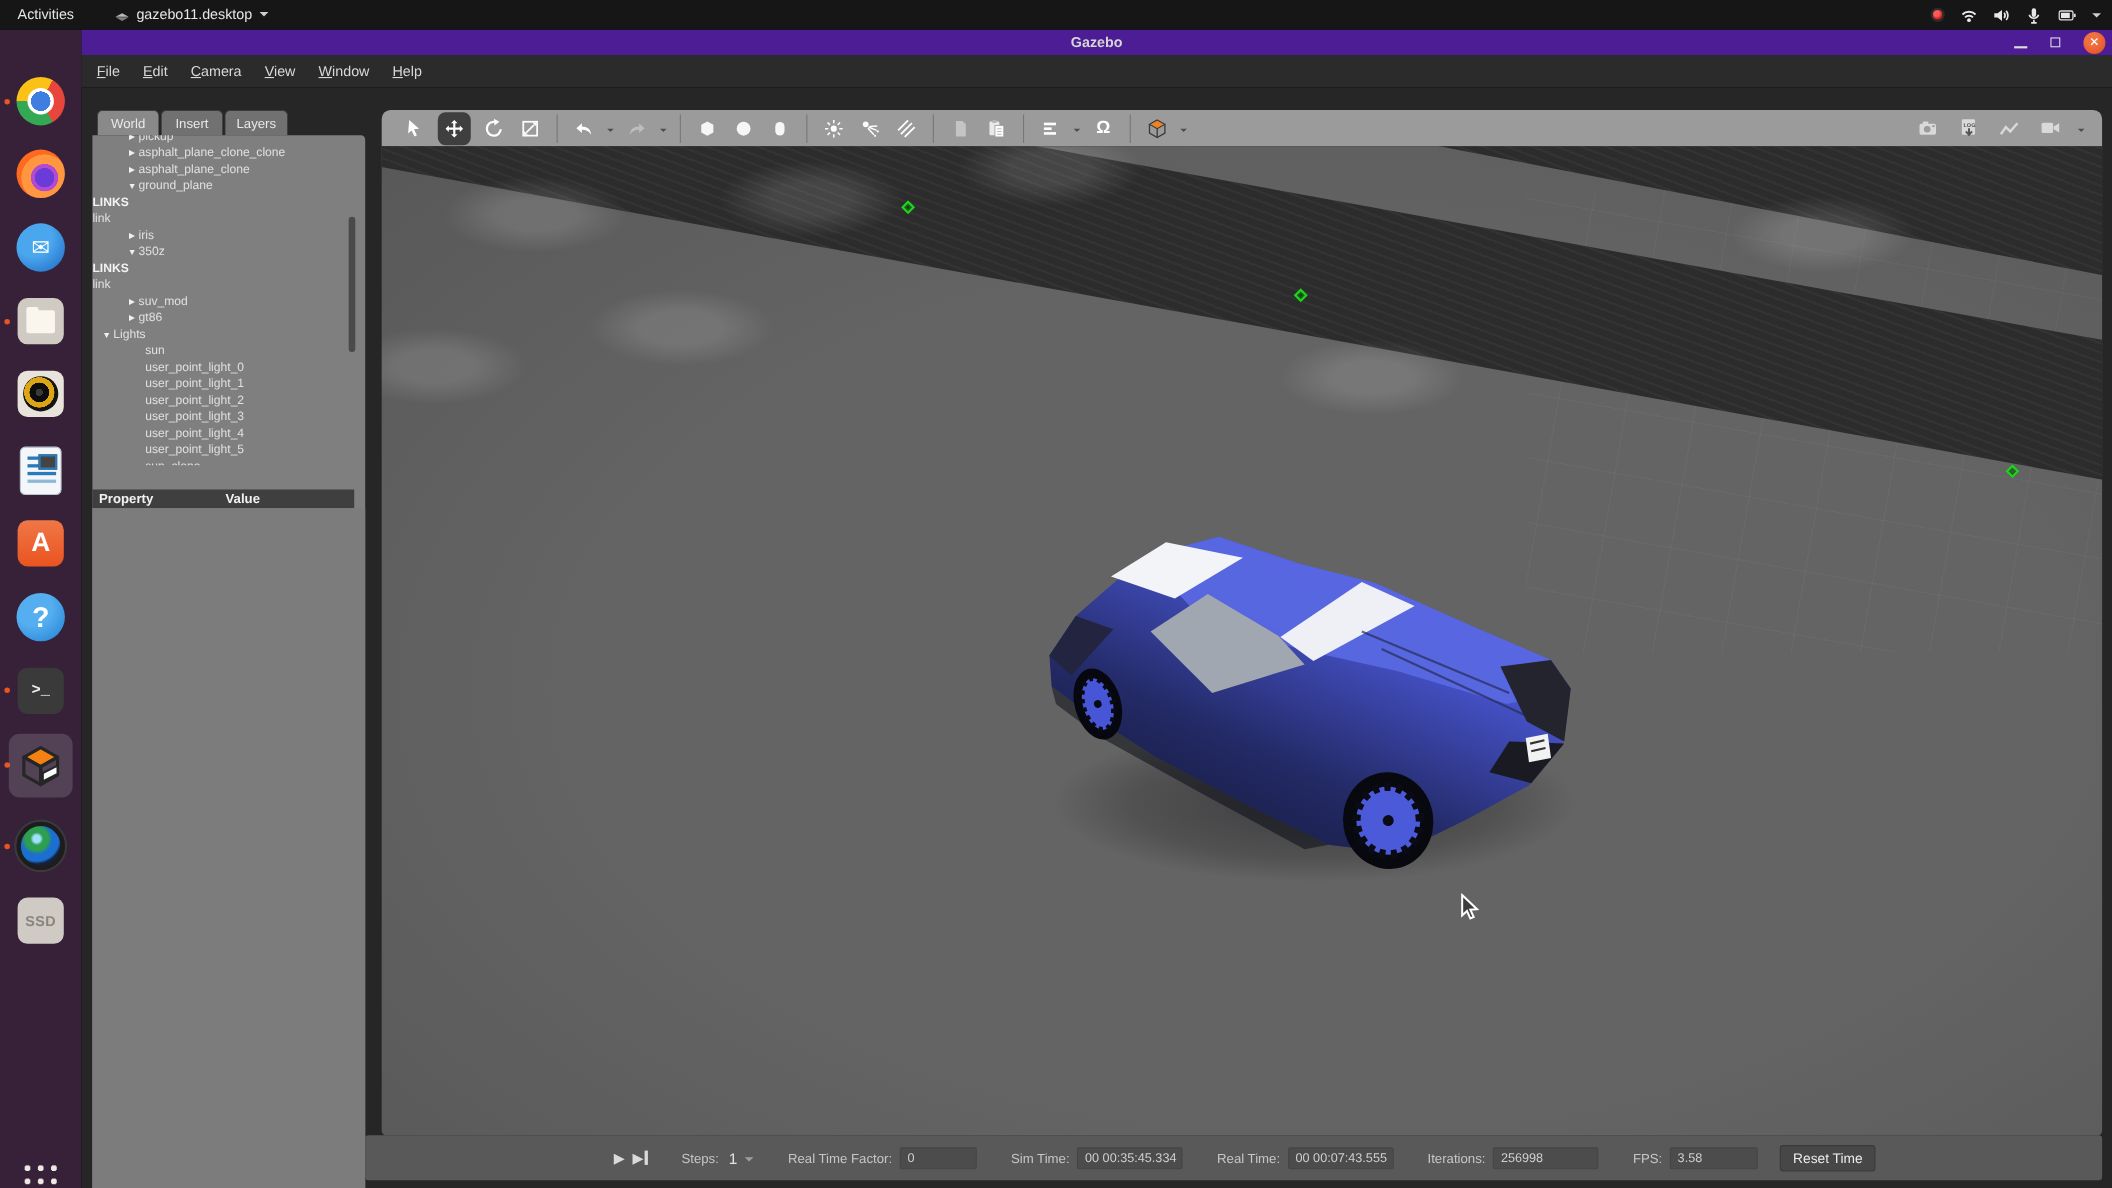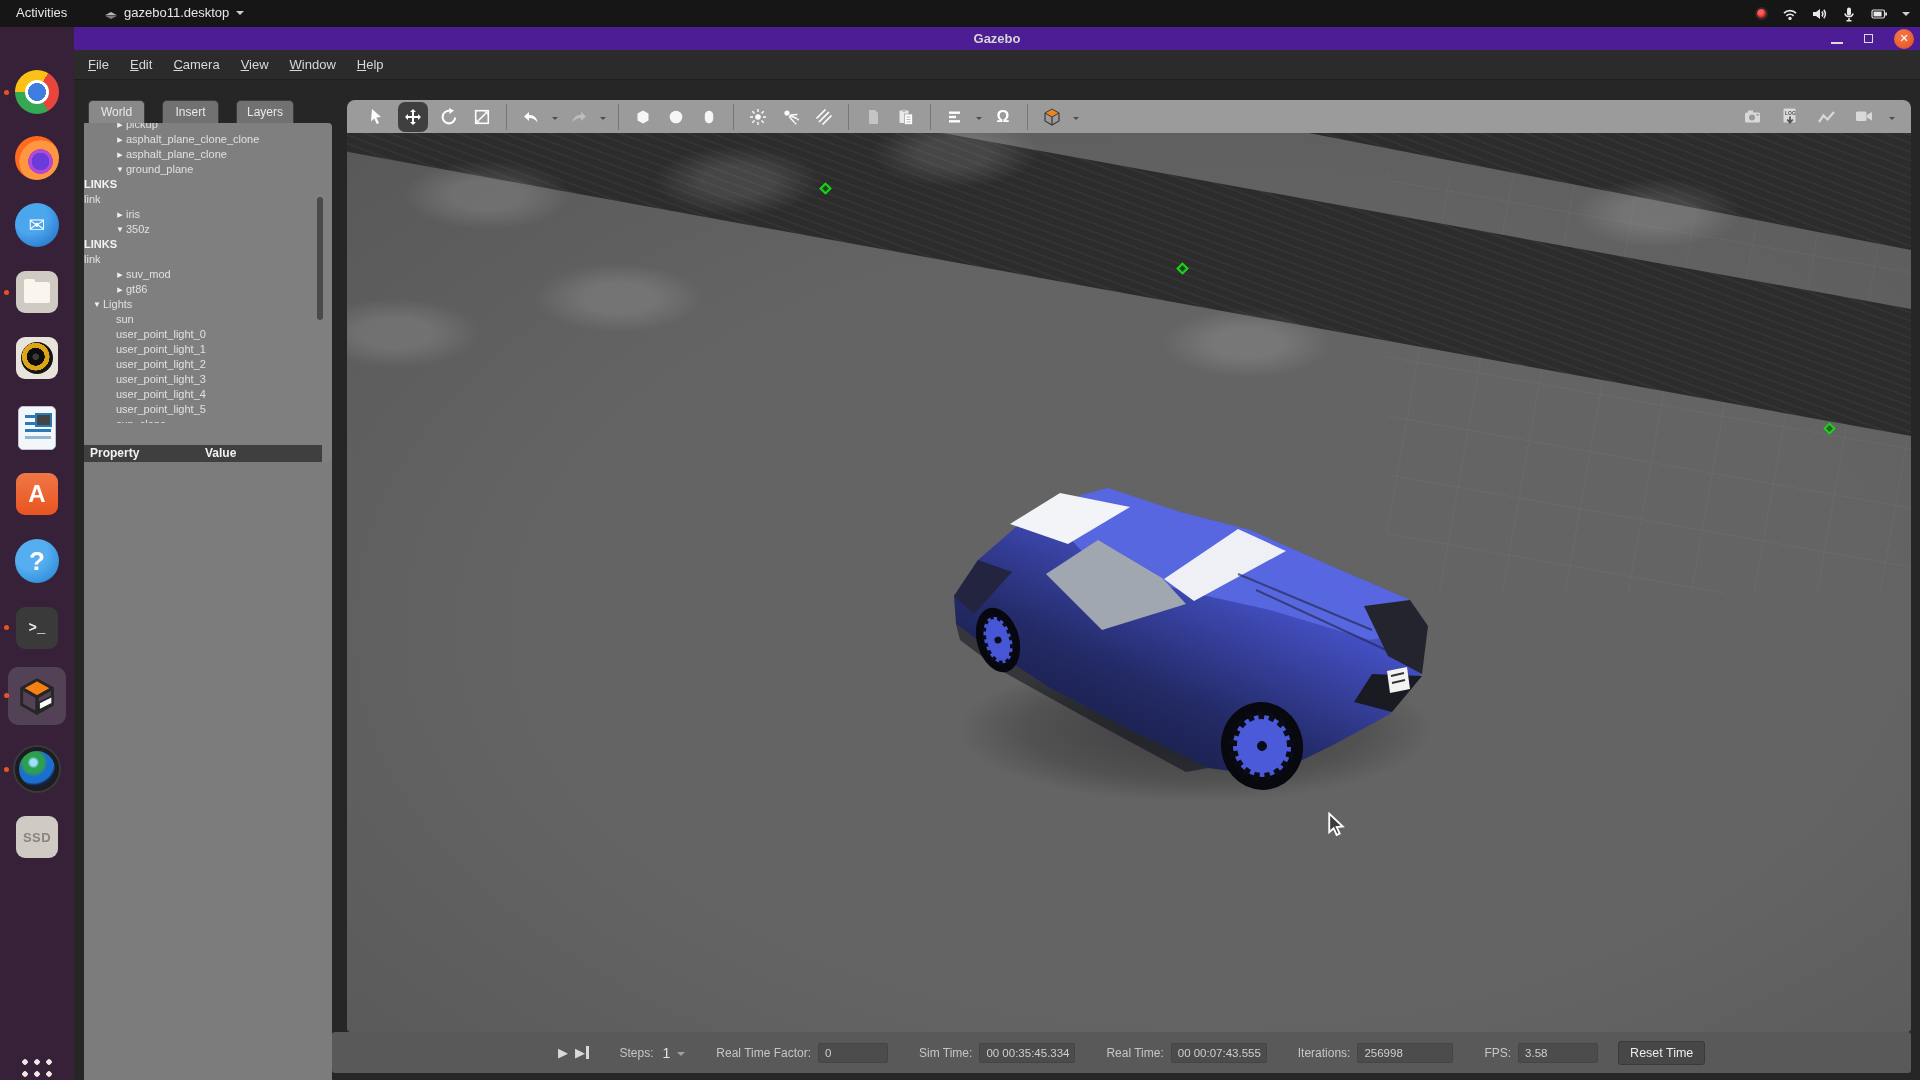--- a/index.html
+++ b/index.html
@@ -48,31 +48,31 @@
   .winctl{position:absolute;right:6px;top:0;height:23px;display:flex;align-items:center;gap:21px}
   .wmin{width:12px;height:2px;background:#dcdcdc;margin-top:8px}
   .wmax{width:9px;height:9px;border:1.5px solid #dcdcdc;position:relative}
   .wclose{width:20px;height:20px;border-radius:50%;background:radial-gradient(circle at 40% 35%,#f07040 0 30%,#df4b1e 100%);color:#fff;font-size:11px;display:flex;align-items:center;justify-content:center}
   #menubar{position:absolute;left:0;top:23px;width:100%;height:30px;background:#2b2b2b;border-bottom:1px solid #1d1d1d;display:flex;align-items:center;padding-left:10px;gap:13px}
   .mi{display:inline-block;color:#d8d8d8;font-size:13px;padding:2px 4px}
   .mi::first-letter{text-decoration:underline}
 
   
   #panel{position:absolute;left:10px;top:73px;width:248px;bottom:0;background:transparent}
-  .tabs{position:absolute;left:4px;top:0;height:23px;display:flex;gap:17px}
+  .tabs{position:absolute;left:4px;top:0;height:23px;display:flex;gap:1px}
   .tab{min-width:57px;padding:0 10px;height:23px;border:1px solid #3c3c3c;border-bottom:none;border-radius:5px 5px 0 0;display:flex;align-items:center;justify-content:center;font-size:12px;color:#e8e8e8;background:#717171}
   .tab.sel{background:#898989}
   #panelbody{position:absolute;left:0;top:23px;width:248px;bottom:0;background:#7f7f7f;border-radius:0 4px 0 0}
   #tree{position:absolute;left:0;top:0;width:248px;height:300px;overflow:hidden}
   #treelist{margin-top:-6px}
   .trow{height:15px;display:flex;align-items:center;font-size:11px;color:#e0e0e0;line-height:15px;white-space:nowrap}
   .arr{width:12px;font-size:7px;color:#f0f0f0;text-align:center;flex:none}
   .d0 .arr{margin-left:7px}
   .d1 .arr{margin-left:30px}
-  .d1.noarr{padding-left:32px}
+  .d1.noarr{padding-left:48px}
   .d2{}
   .b .lbl{font-weight:bold;color:#f3f3f3}
   .arr.col:before{content:"▶"}
   .arr.exp:before{content:"▼";font-size:8px}
   .vscroll{position:absolute;right:9px;top:74px;width:6px;height:123px;border-radius:3px;background:#4a4a4a}
   #propheader{position:absolute;left:0;top:322px;width:238px;height:17px;background:#3f3f3f;color:#f2f2f2;font-size:12px;font-weight:bold}
   #propheader .ph1{position:absolute;left:6px;top:1px}
   #propheader .ph2{position:absolute;left:121px;top:1px}
   #proparea{position:absolute;left:0;top:339px;width:248px;bottom:0;background:#7c7c7c}
 

